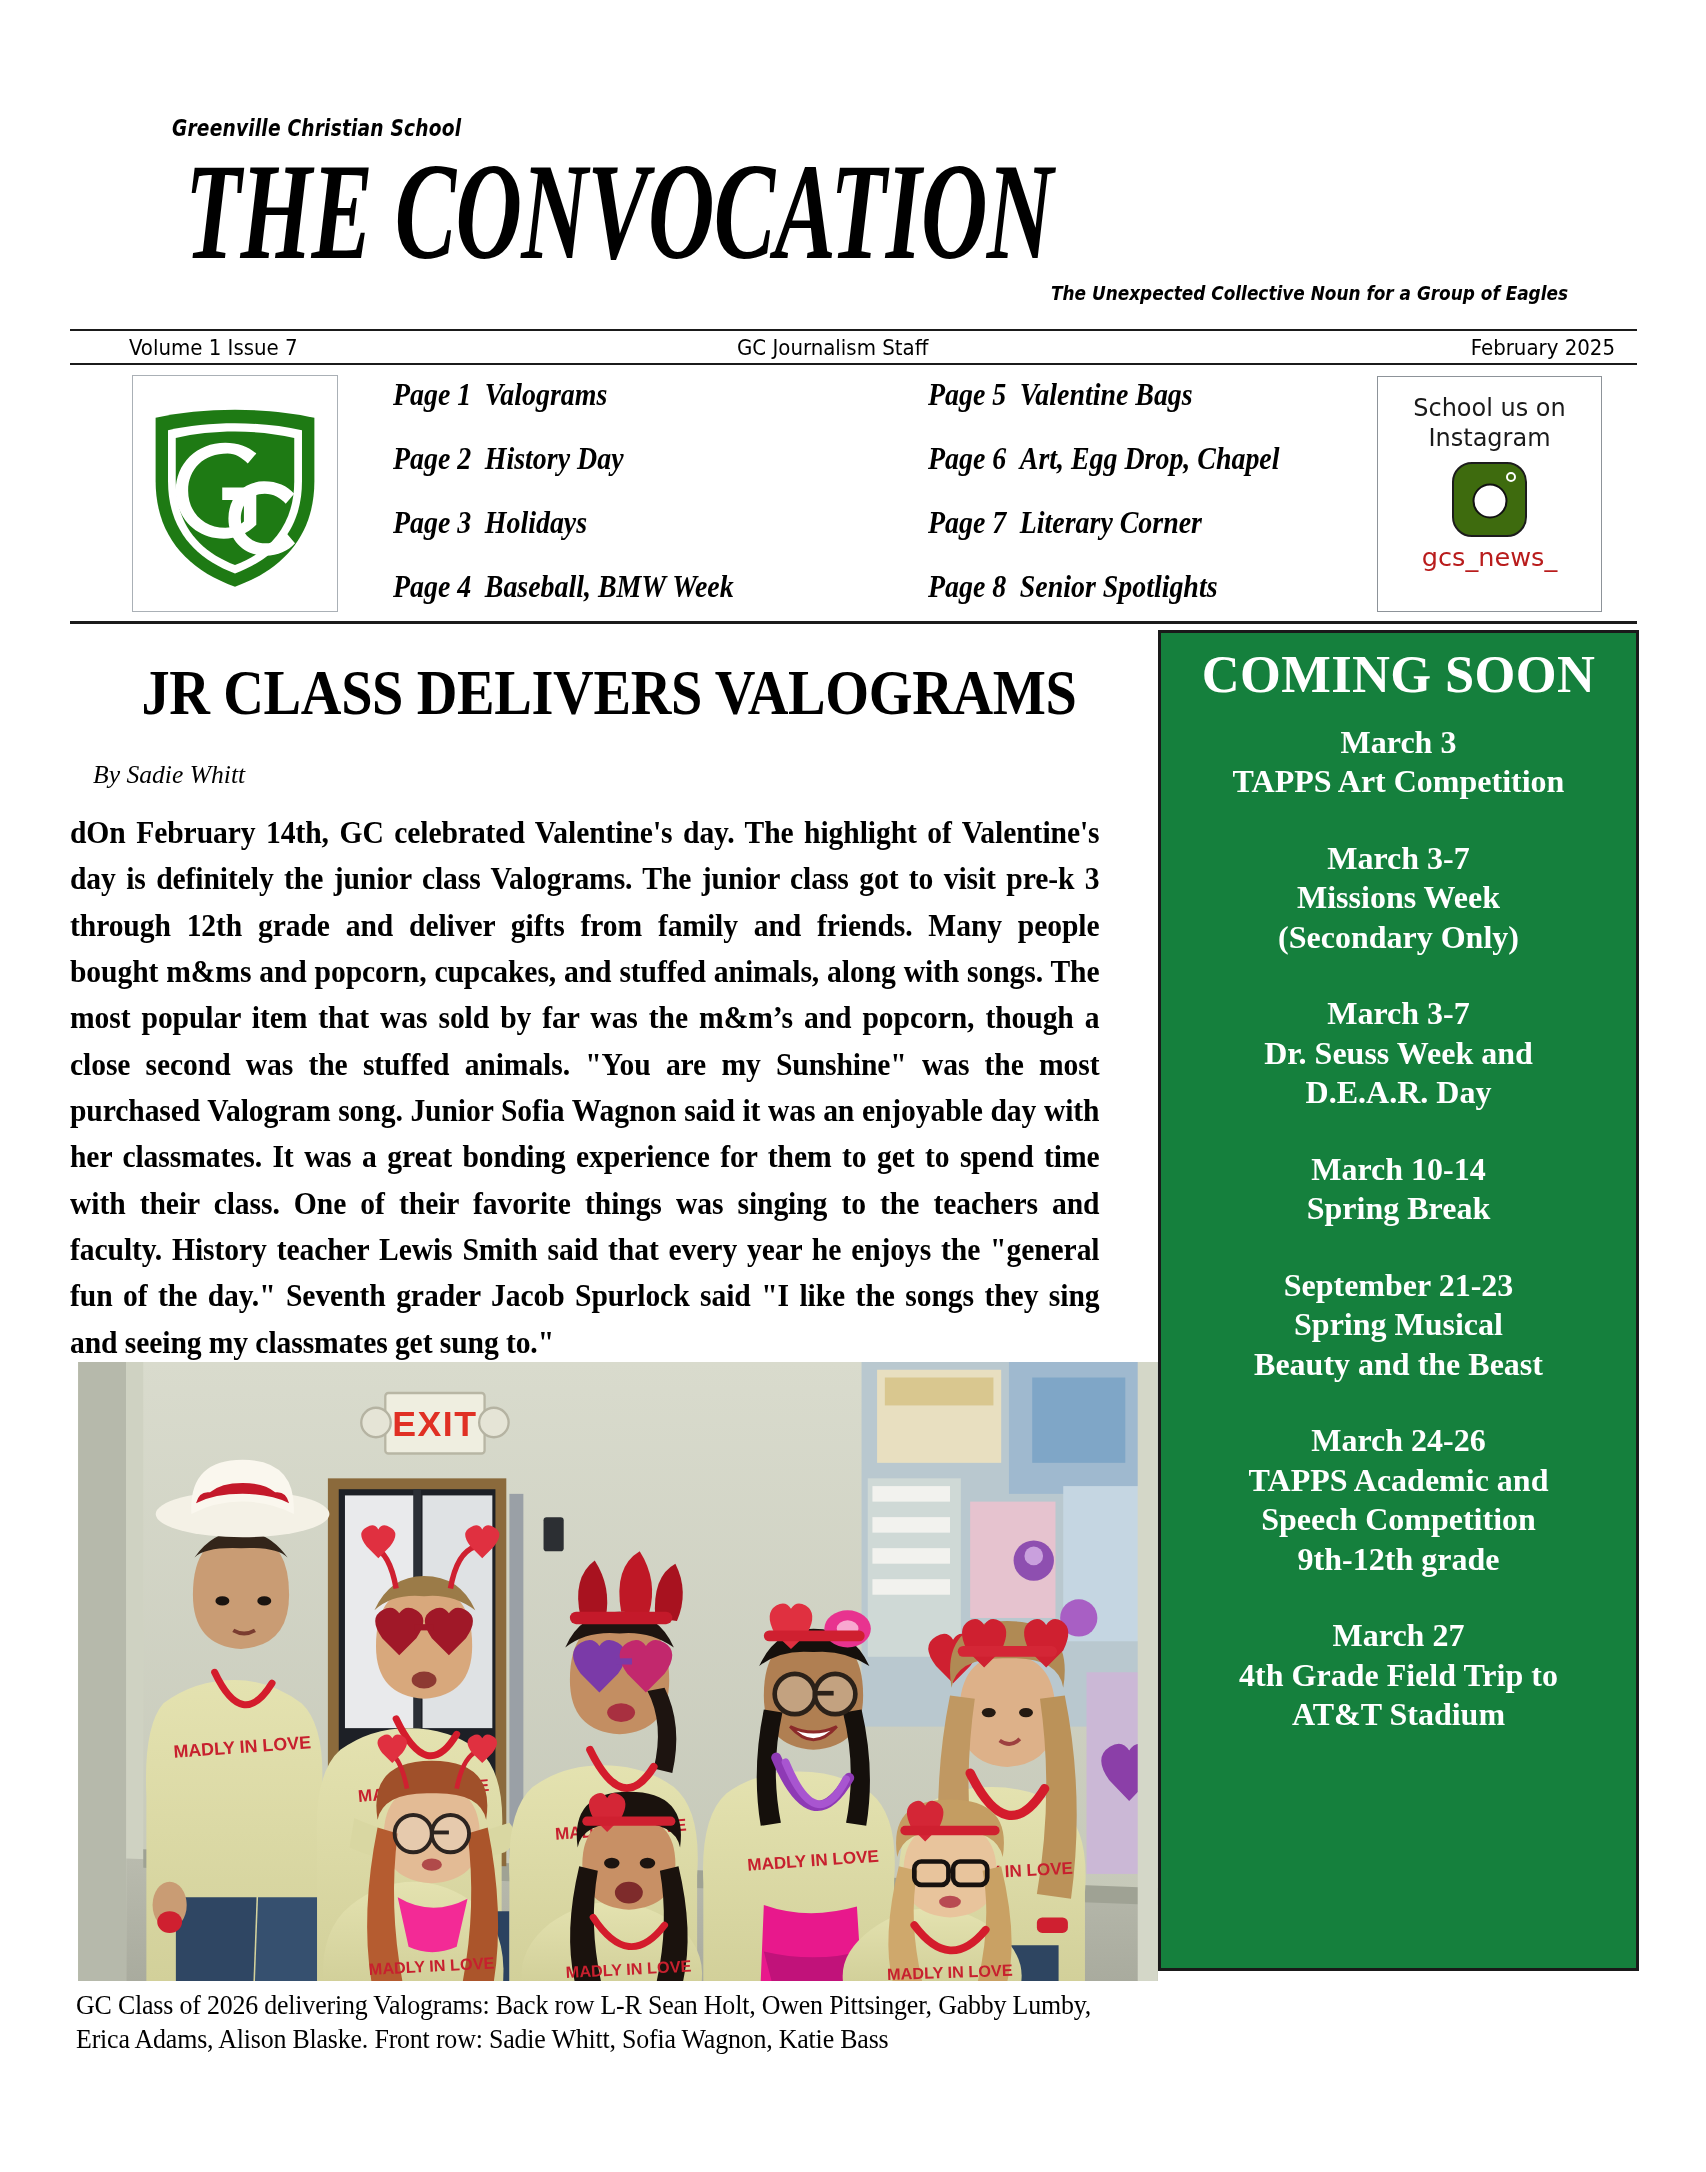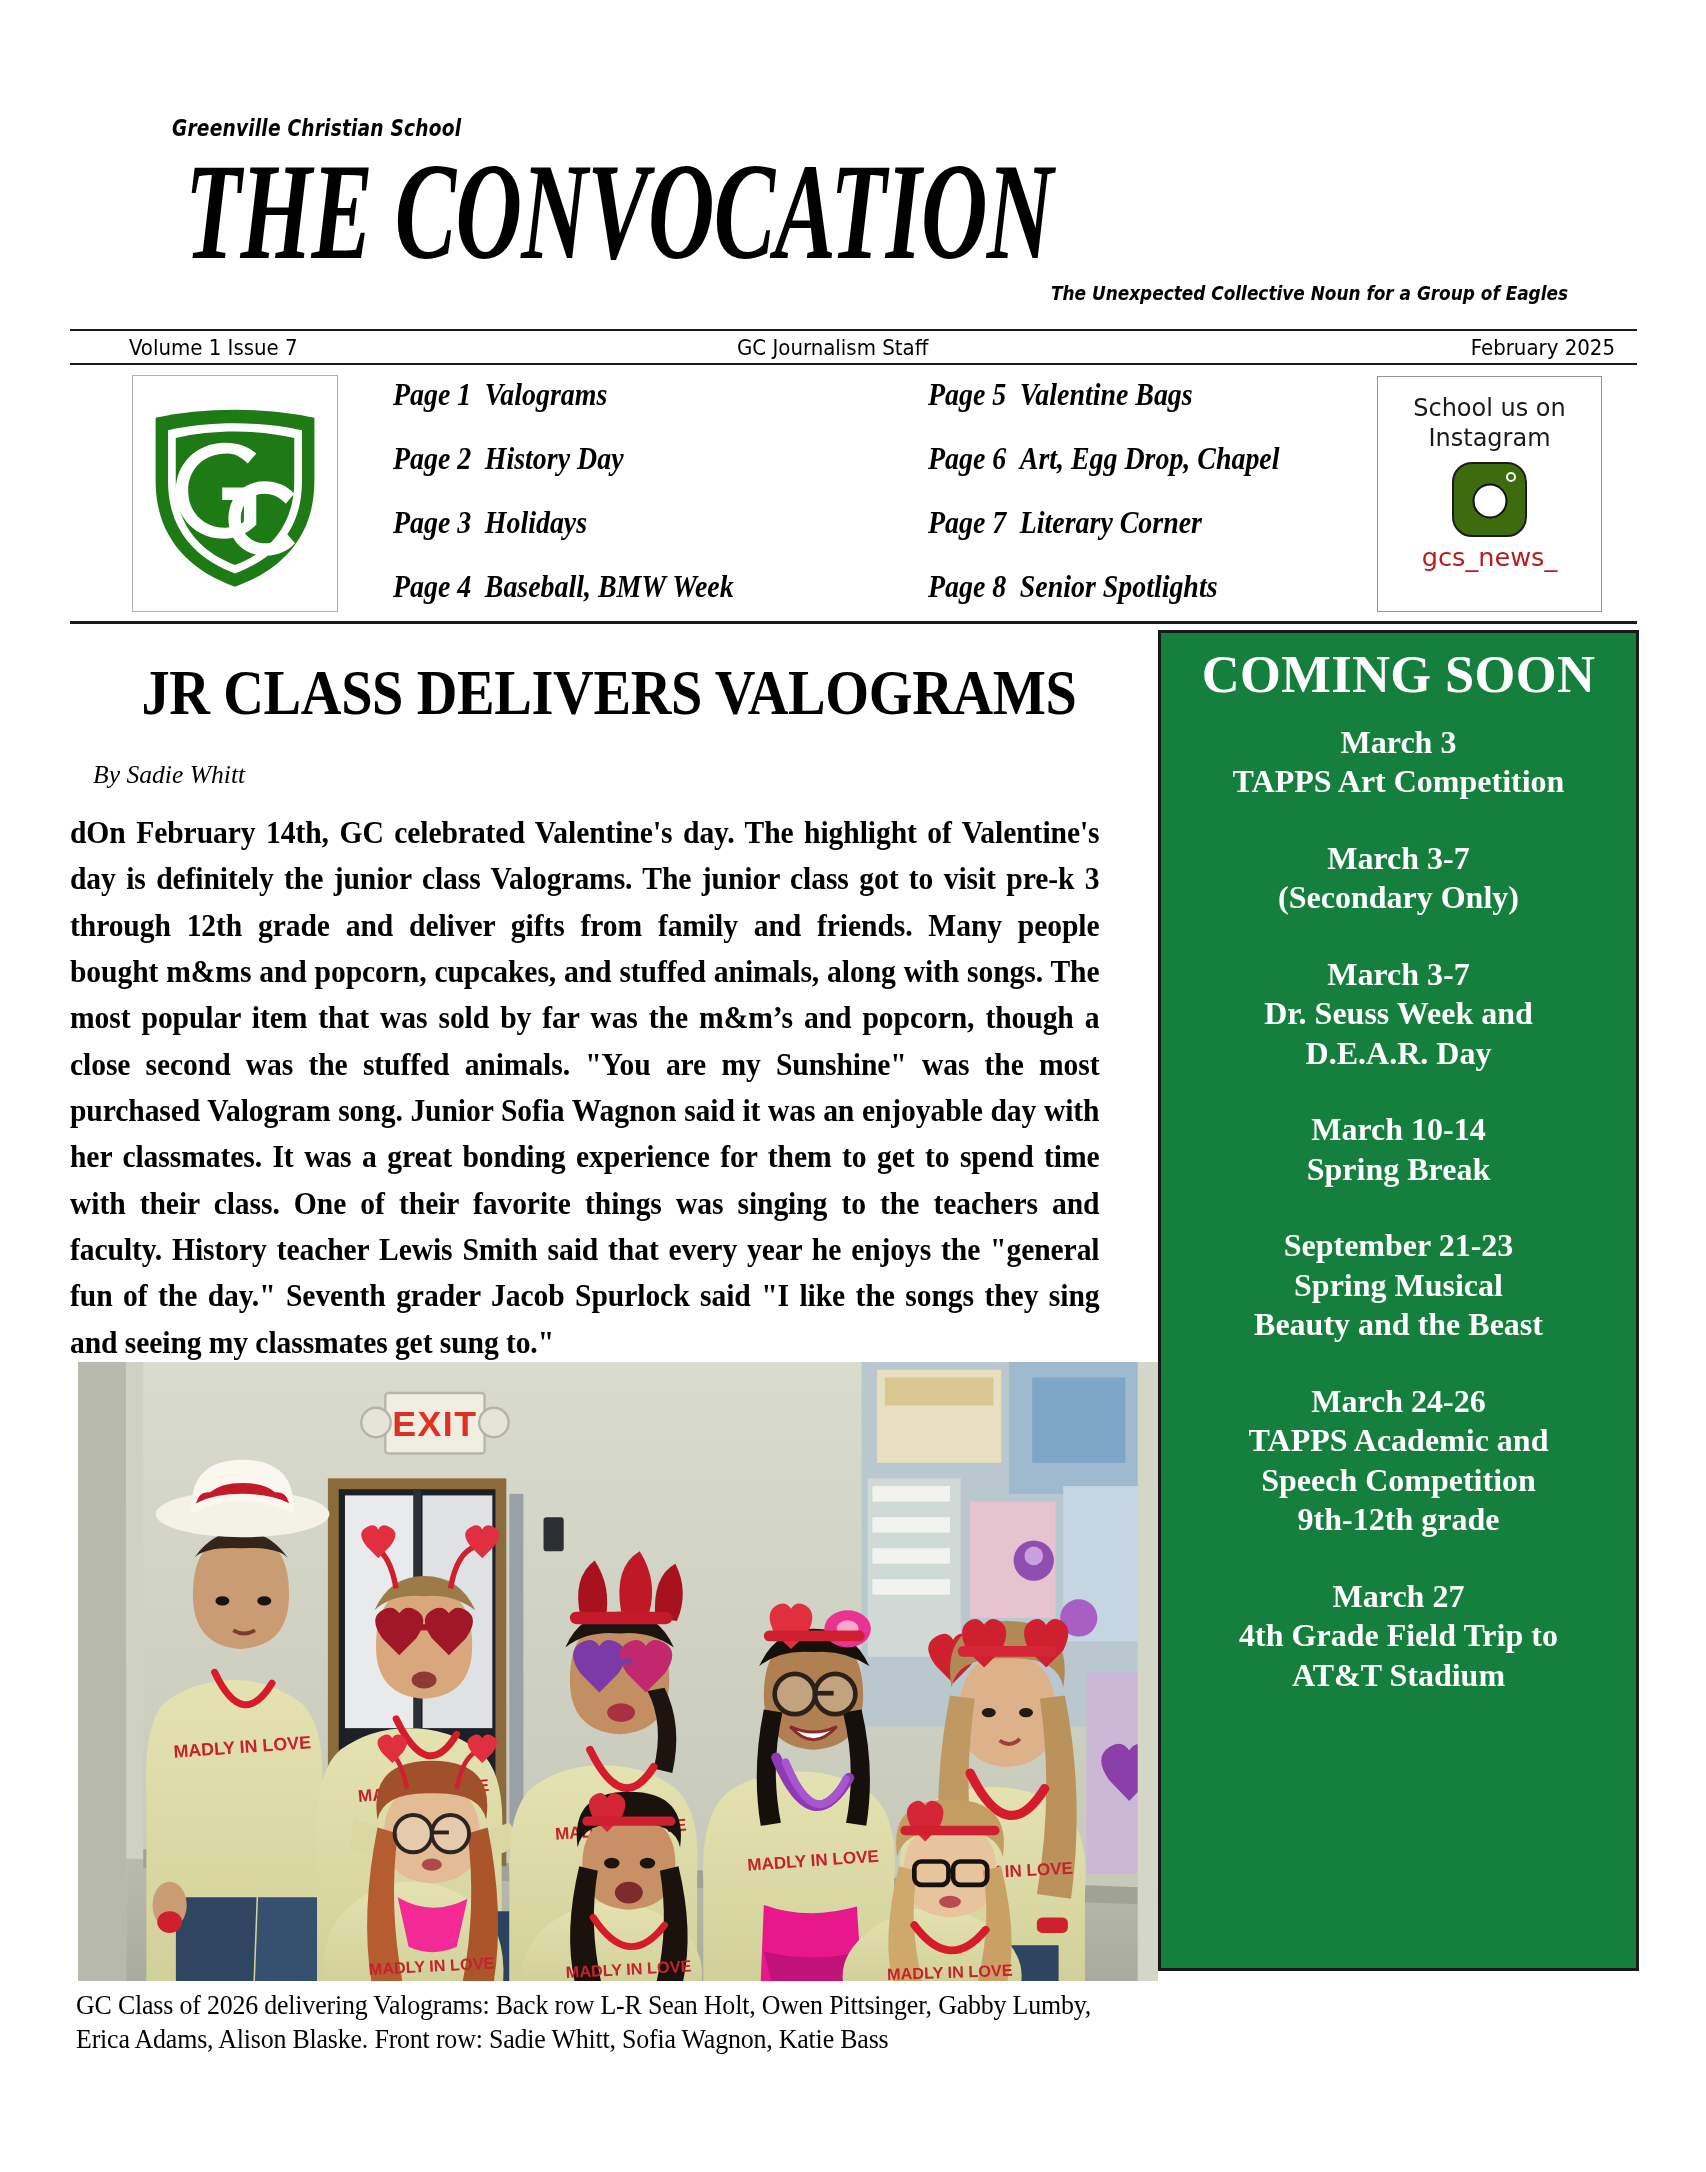--- a/index.html
+++ b/index.html
@@ -641,20 +641,21 @@
     <div class="cs-title">COMING SOON</div>
     <div class="cs-events">
 
       <div class="cs-event">
         <span class="date">March 3</span>
         <span class="ln">TAPPS Art Competition</span>
       </div>
 
       <div class="cs-event">
         <span class="date">March 3-7</span>
+        <span class="ln">Missions Week</span>
         <span class="ln">(Secondary Only)</span>
       </div>
 
       <div class="cs-event">
         <span class="date">March 3-7</span>
         <span class="ln">Dr. Seuss Week and</span>
         <span class="ln">D.E.A.R. Day</span>
       </div>
 
       <div class="cs-event">

